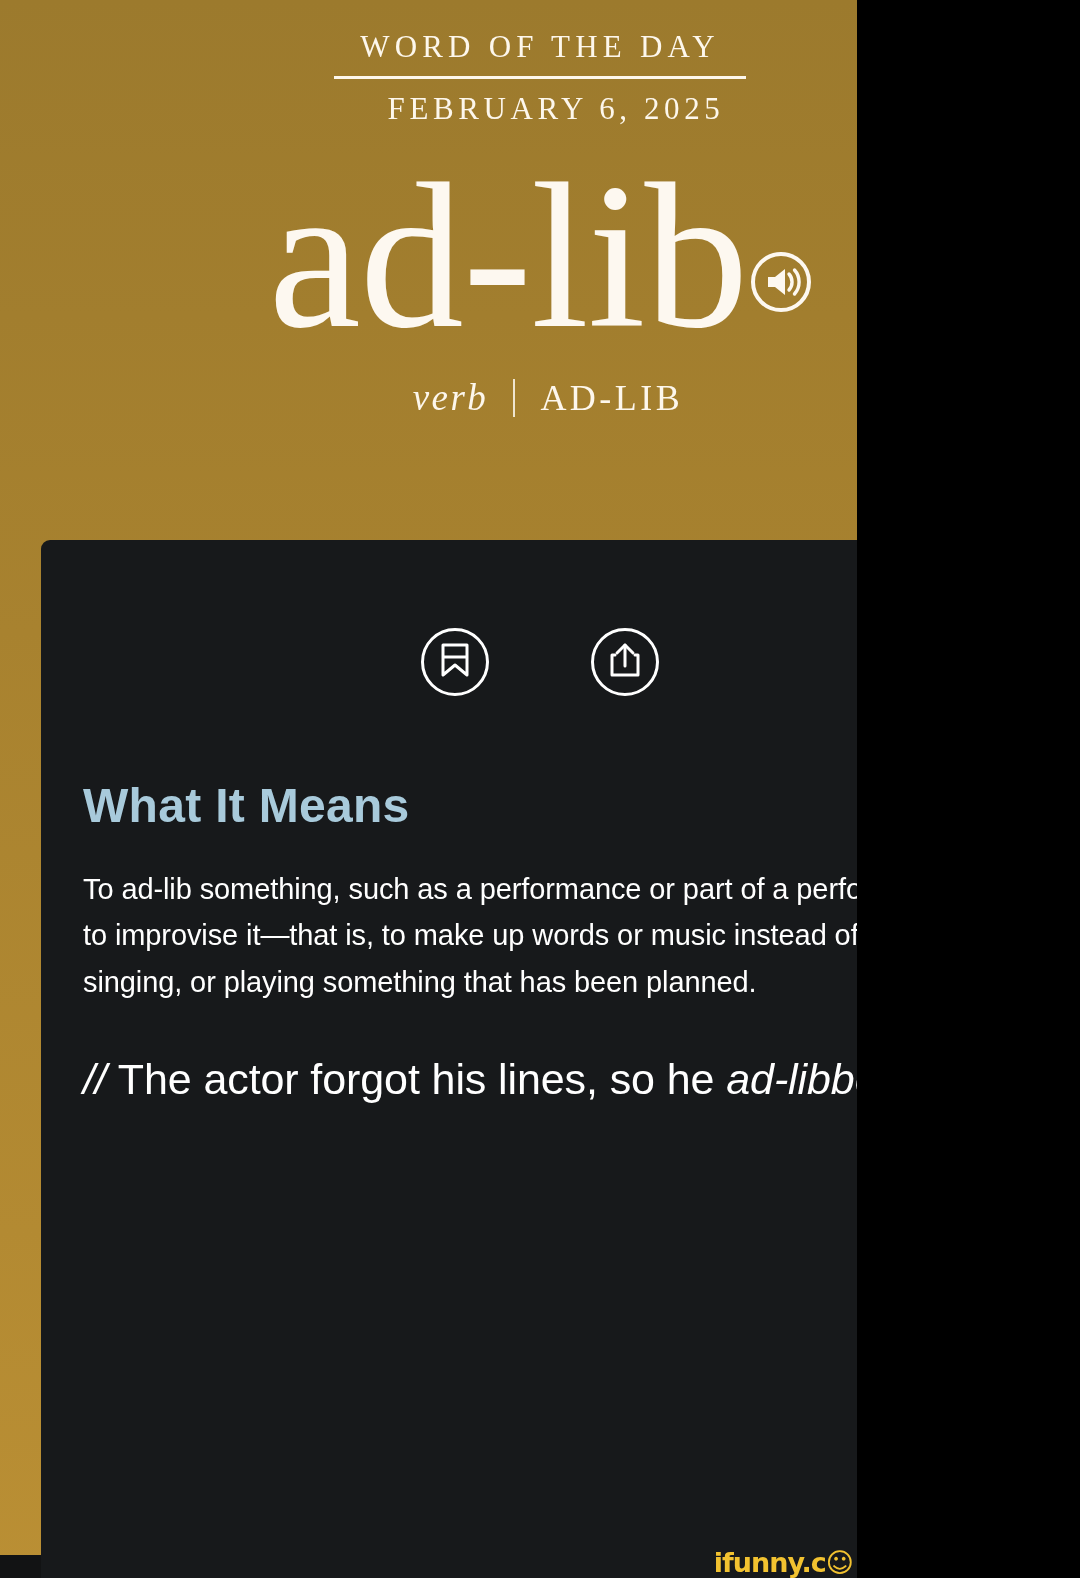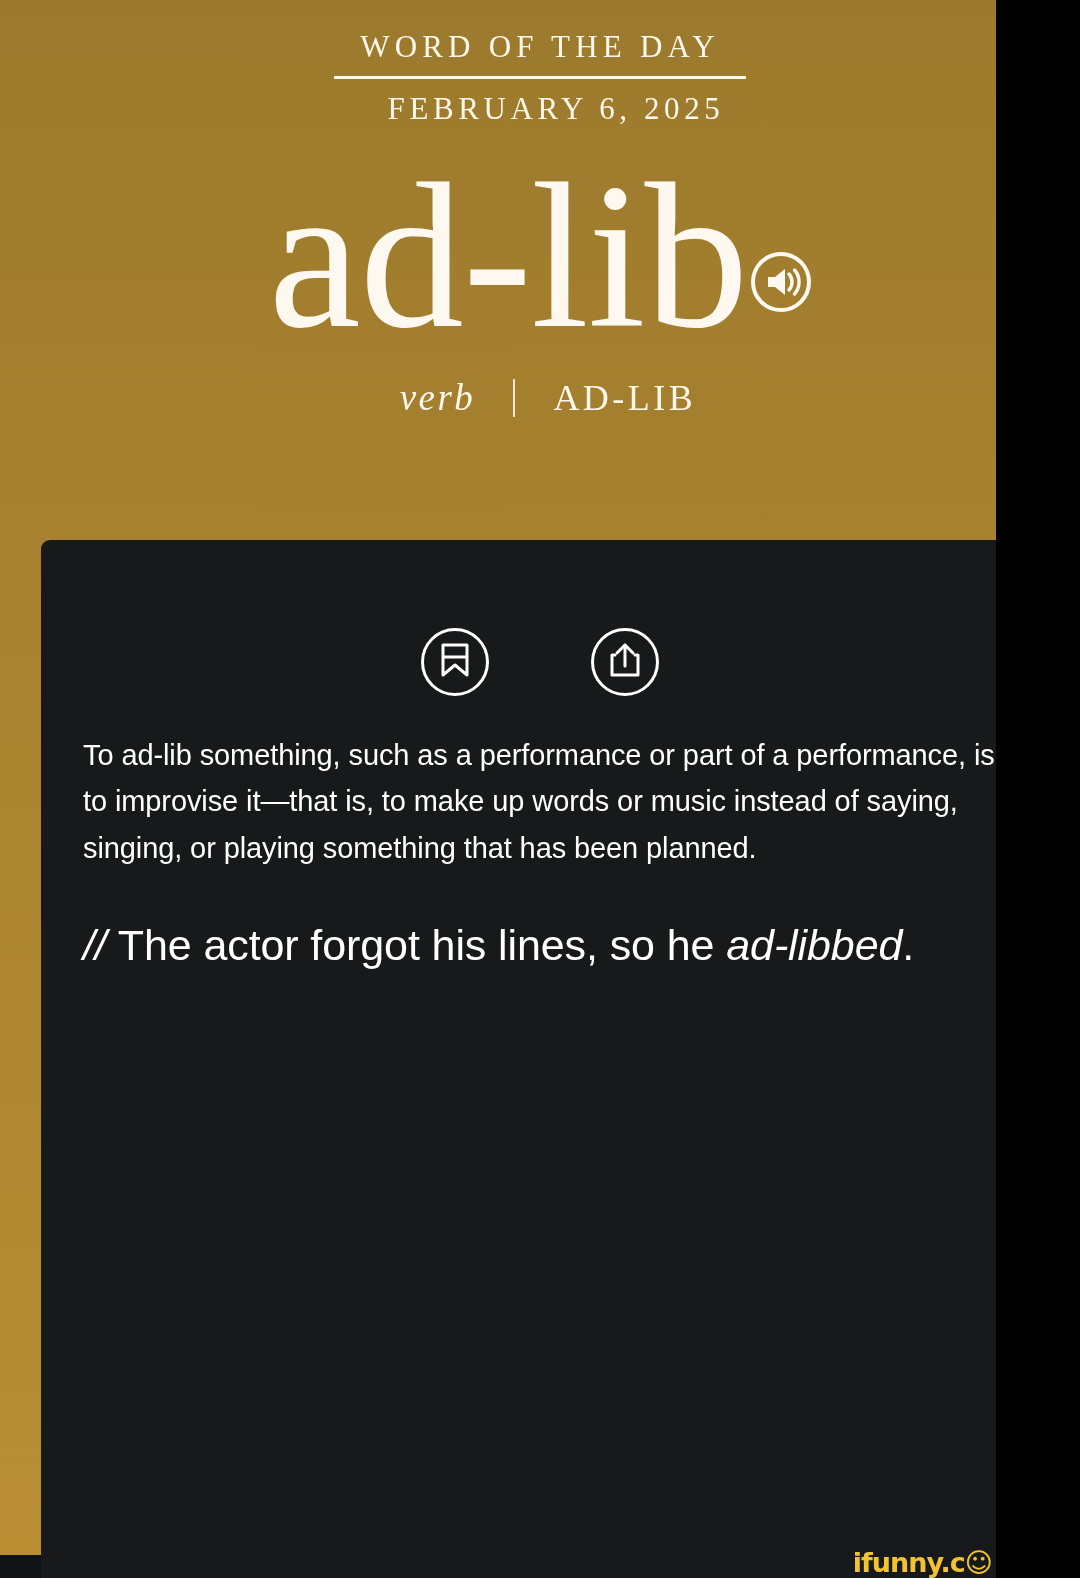--- a/index.html
+++ b/index.html
@@ -2,21 +2,21 @@
 <html><head>
 <meta charset="utf-8">
 <style>
   html, body {
     margin: 0;
     padding: 0;
     background: #000;
   }
   #page {
     position: relative;
-    width: 996px;
+    width: 857px;
     height: 1578px;
     overflow: hidden;
     background: linear-gradient(180deg, #9c7a2d 0%, #a8822f 40%, #b38a32 78%, #ba8f34 100%);
     font-family: "Liberation Sans", sans-serif;
   }
 
   
   #footer-strip {
     position: absolute;
     left: 0;
@@ -84,21 +84,21 @@
     margin-left: 2px;
     margin-top: 52px;
     cursor: pointer;
   }
 
   .pos-line {
     margin-top: 16px;
     display: flex;
     align-items: center;
     justify-content: center;
-    gap: 16px;
+    gap: 3px;
     color: #fdf7ec;
     font-family: "Liberation Serif", serif;
     padding-left: 16px;
   }
   .pos-word {
     font-style: italic;
     font-size: 37px;
     letter-spacing: 2.5px;
   }
   .pos-sep {
@@ -238,20 +238,21 @@
           <svg width="36" height="38" viewBox="0 0 36 38" aria-hidden="true">
             <path d="M8 14 H5 V34 H31 V14 H28" fill="none" stroke="#ffffff" stroke-width="3" stroke-linejoin="round" stroke-linecap="round"></path>
             <line x1="18" y1="4" x2="18" y2="25" stroke="#ffffff" stroke-width="3" stroke-linecap="round"></line>
             <path d="M10 12 L18 4 L26 12" fill="none" stroke="#ffffff" stroke-width="3" stroke-linejoin="round" stroke-linecap="round"></path>
           </svg>
         </span>
       </div>
 
     </div>
 
+    <div class="section-title">What It Means</div>
 
     <div class="body-copy">To ad-lib something, such as a performance or part of a performance, is to improvise it—that is, to make up words or music instead of saying, singing, or playing something that has been planned.</div>
 
     <div class="example-copy">
       <span class="it">//</span>
       <span>The actor forgot his lines, so he </span><span class="it">ad-libbed</span><span>.</span>
     </div>
 
   </div>
 

